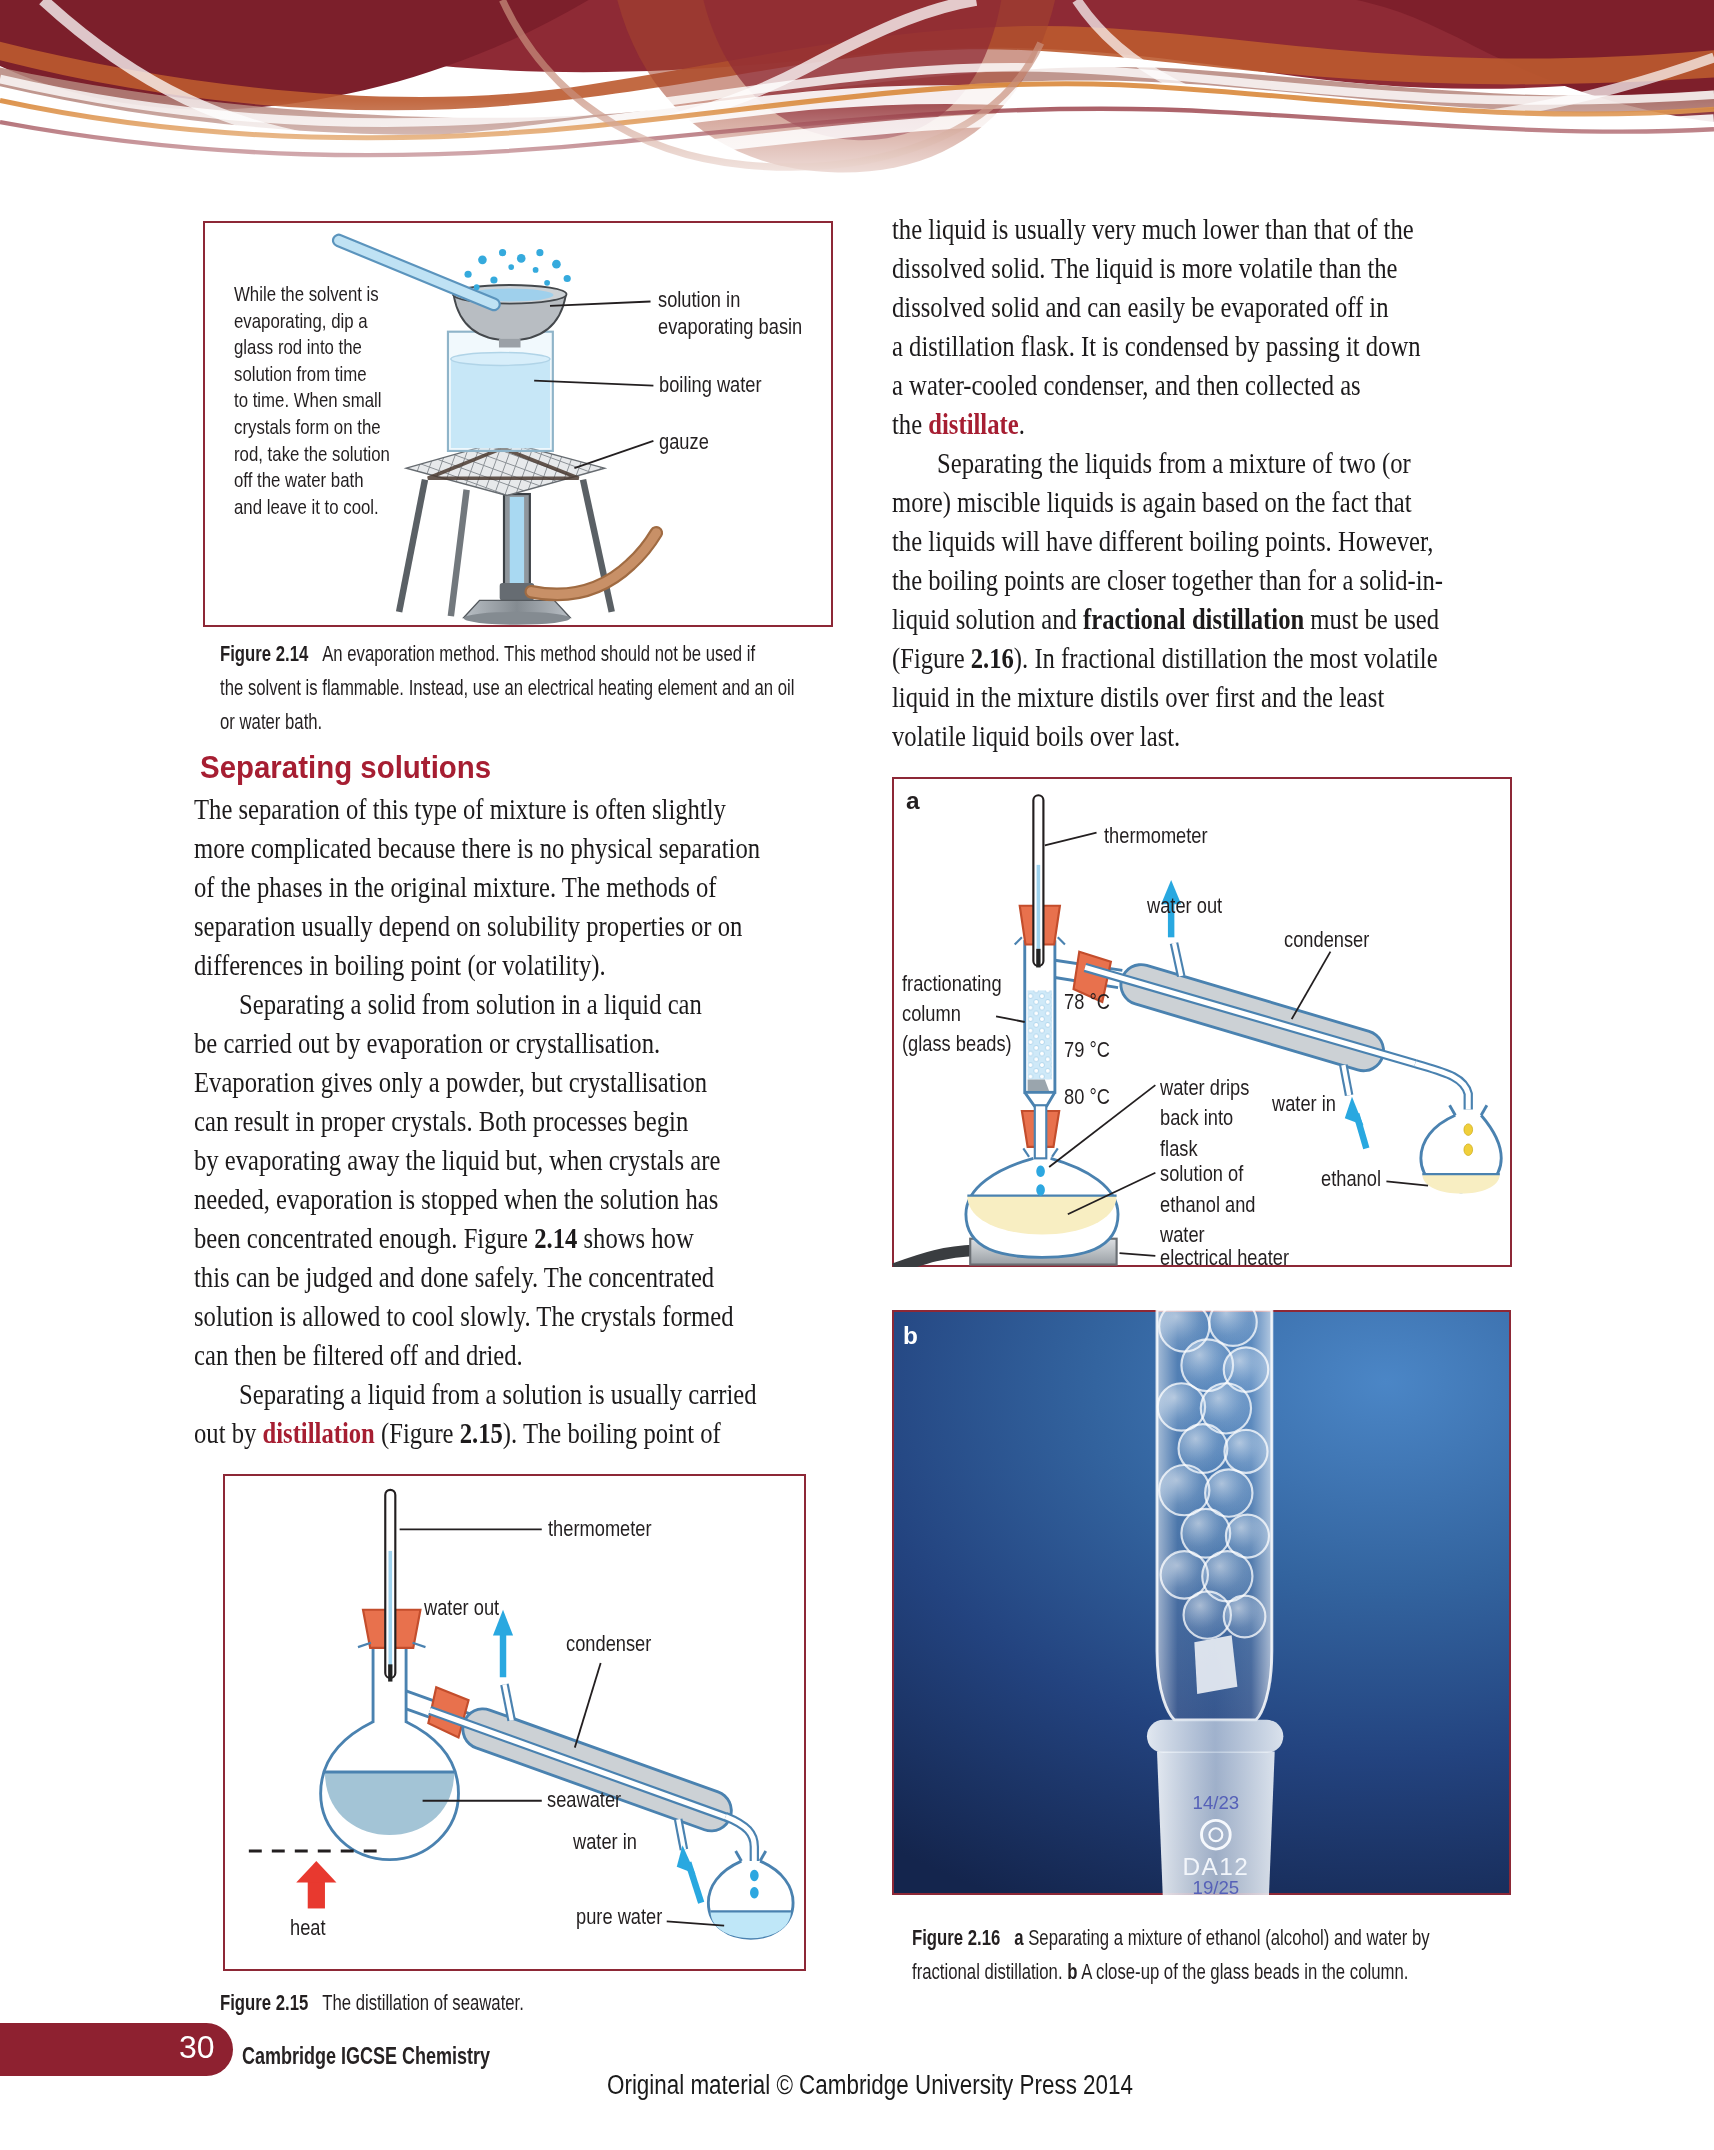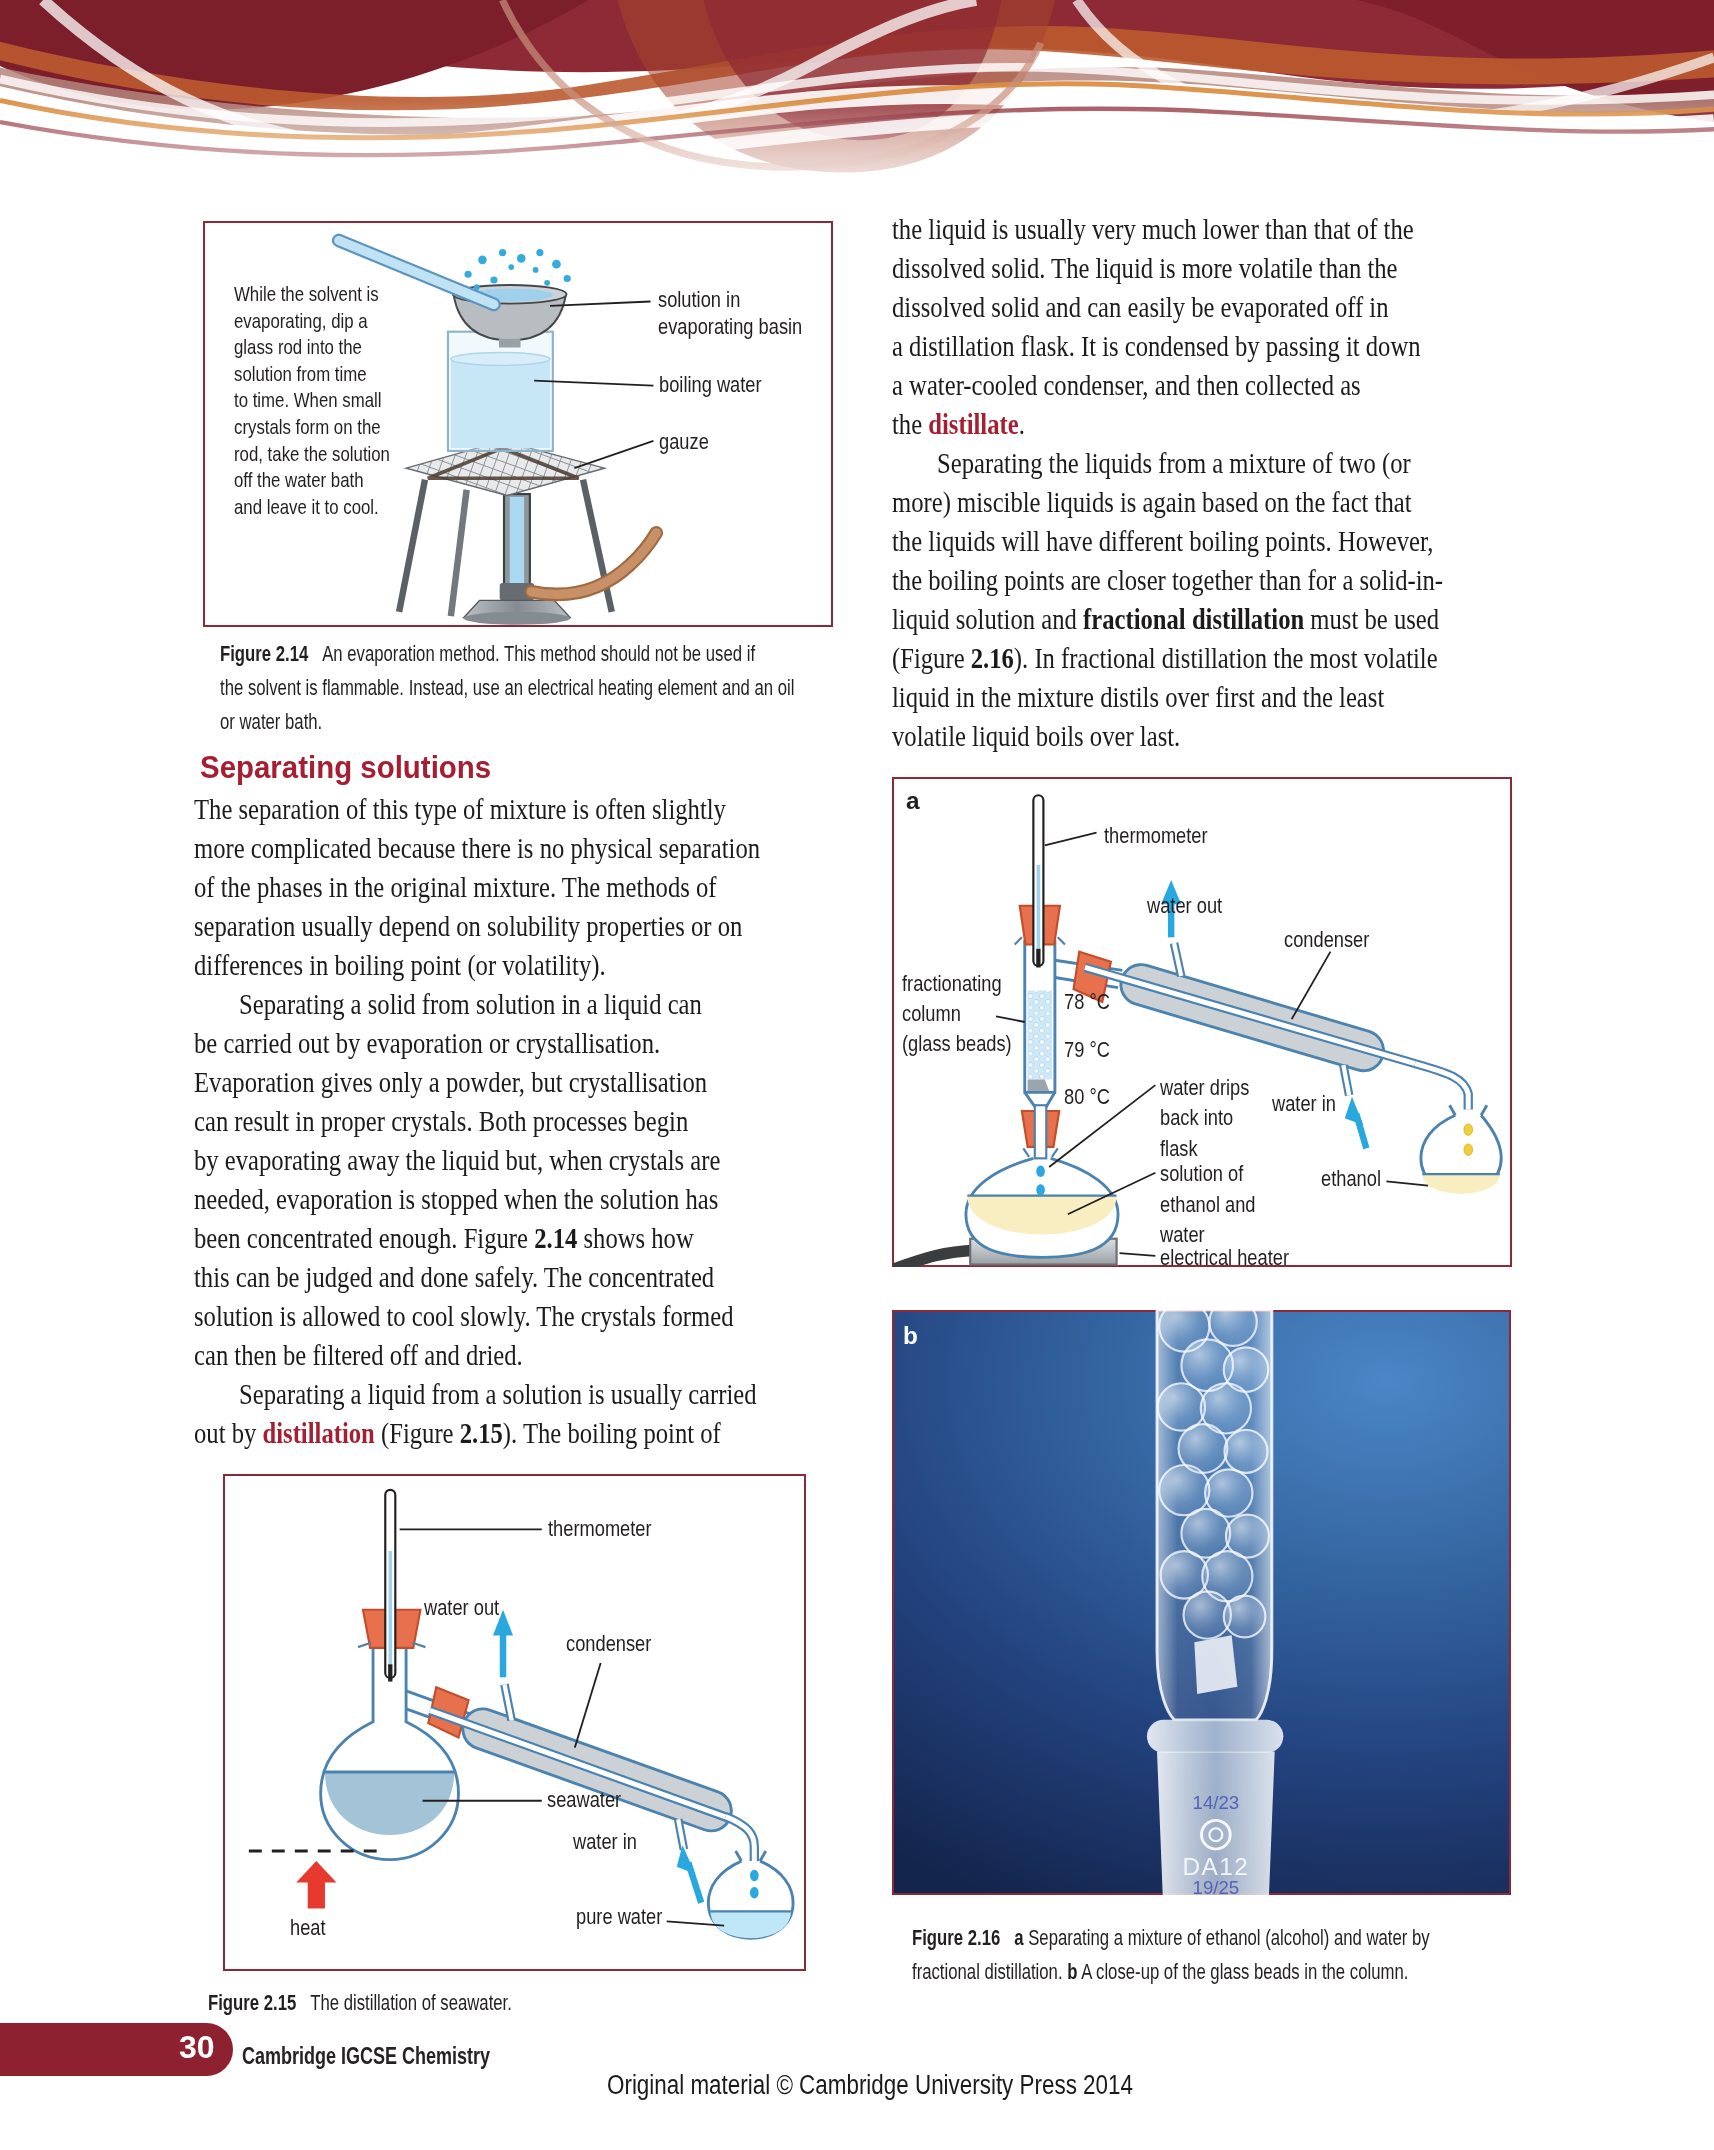--- a/index.html
+++ b/index.html
@@ -27,21 +27,21 @@
   .note .tline{white-space:nowrap;transform:scaleX(.8);transform-origin:0 0;}
   .figletter{position:absolute;font-size:24.4px;font-weight:700;color:#231f20;}
   .figletter.white{color:#ffffff;}
   
   .photo{position:absolute;left:892px;top:1310px;width:619px;height:585px;
          border:2.2px solid #8d2836;box-sizing:border-box;
          background:radial-gradient(135% 100% at 80% 12%, #4b86c6 0%, #33649f 35%, #23437f 65%, #14254d 100%);}
   
   .pagetab{position:absolute;left:-14.4px;top:2023px;width:247px;height:53px;background:#8e2130;
            border-radius:0 26.6px 26.6px 0;}
-  .pagenum{position:absolute;left:179px;top:2029px;font-size:32px;font-weight:700;color:#ffffff;}
+  .pagenum{position:absolute;left:179px;top:2029px;font-size:32px;font-weight:400;color:#ffffff;}
   .booktitle{position:absolute;left:242px;top:2042px;font-size:24px;font-weight:700;color:#262223;
              transform:scaleX(.75);transform-origin:0 0;white-space:nowrap;}
   .copyright{position:absolute;left:607px;top:2070px;font-size:27px;color:#1a1a1a;
              transform:scaleX(.83);transform-origin:0 0;white-space:nowrap;}
   svg text{font-family:"Liberation Sans",sans-serif;}
 </style>
 </head>
 <body>
 
 <div class="page">
@@ -241,21 +241,21 @@
       <line x1="928" y1="2676" x2="1008" y2="2682"></line>
     </g>
   </svg>
   <div class="lbl" style="left:548px;top:1516px;">thermometer</div>
   <div class="lbl" style="left:424px;top:1595px;">water out</div>
   <div class="lbl" style="left:566px;top:1631px;">condenser</div>
   <div class="lbl" style="left:547px;top:1787px;">seawater</div>
   <div class="lbl" style="left:573px;top:1829px;">water in</div>
   <div class="lbl" style="left:290px;top:1915px;">heat</div>
   <div class="lbl" style="left:576px;top:1904px;">pure water</div>
-  <div class="cap" style="left:188px;top:1986px;">
+  <div class="cap" style="left:200px;top:1986px;">
       <div class="tline"><span class="b">Figure 2.15</span><span>&nbsp;&nbsp;&nbsp;The distillation of seawater.</span></div>
     </div>
 
   <div class="body-lines" style="left:892px;top:210px;">
       <div class="tline"><span>the liquid is usually very much lower than that of the</span></div>
       <div class="tline"><span>dissolved solid. The liquid is more volatile than the</span></div>
       <div class="tline"><span>dissolved solid and can easily be evaporated off in</span></div>
       <div class="tline"><span>a distillation flask. It is condensed by passing it down</span></div>
       <div class="tline"><span>a water-cooled condenser, and then collected as</span></div>
       <div class="tline"><span>the </span><span class="br">distillate</span><span>.</span></div>

